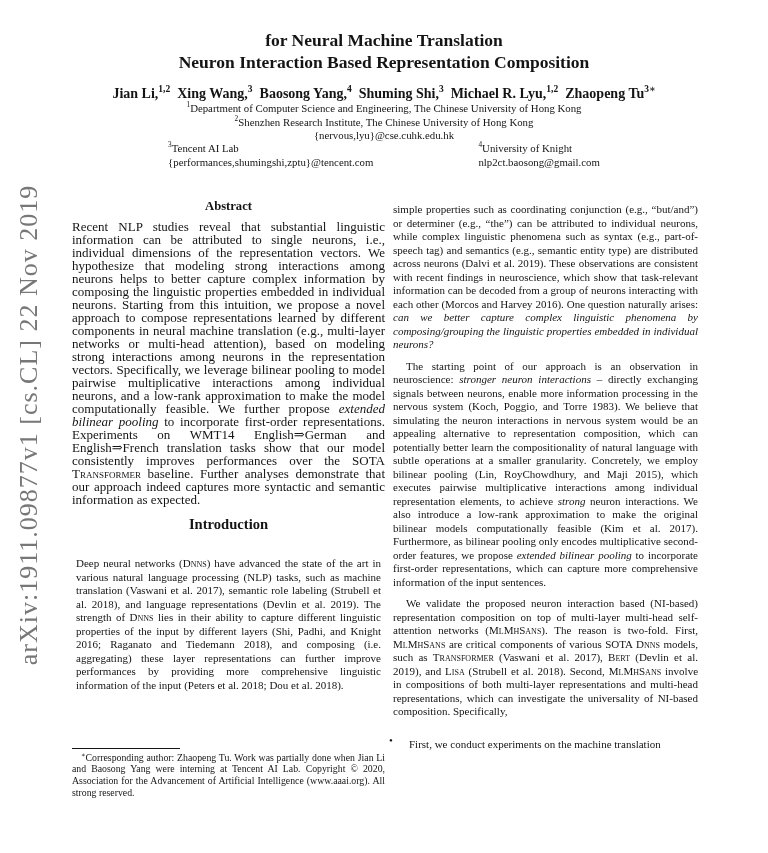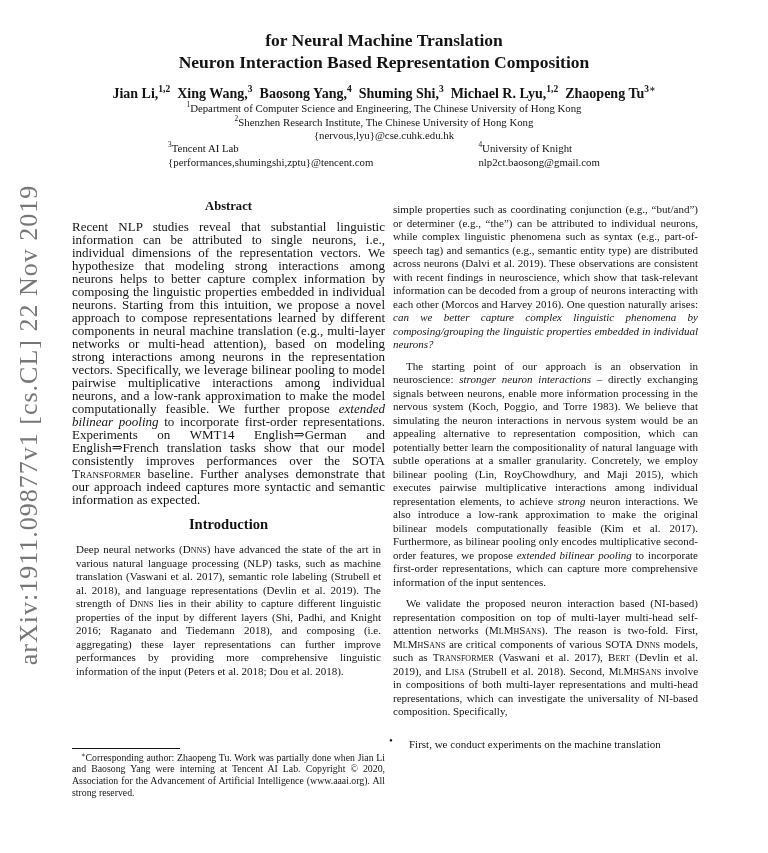--- a/index.html
+++ b/index.html
@@ -28,21 +28,21 @@
   .title { font-size:17.5px; font-weight:bold; line-height:1.25; }
   .authors { margin-top:11px; font-size:14px; font-weight:bold; line-height:1.25; }
   .affil { font-size:10.8px; line-height:1.24;font-family:Liberation Serif, serif; }
   .affil-cols { display:flex; justify-content:center; gap:105px; }
   .affil-col { text-align:left; }
   
   .cols { display:flex; gap:4px; margin:30px 0 0 72px; width:637px; }
   .col { width:313px; height:600px; display:flex; flex-direction:column; }
   .abstract-h { font-size:12.6px; font-weight:bold; text-align:center; margin:0 0 6px 0; }
   .abs { font-size:13px; line-height:13px; text-align:justify; margin:0; }
-  .intro-h { font-size:14.6px; font-weight:bold; text-align:center; margin:10px 0 6px 0; }
+  .intro-h { font-size:14.6px; font-weight:bold; text-align:center; margin:10px 0 20px 0; }
   .body { font-size:11px; line-height:13.5px; text-align:justify; margin:4px; }
   .indent { text-indent:13px; }
   .footnote { margin-top:auto; }
   .fn-rule { width:108px; height:0; border-top:1px solid #141414; margin-bottom:3px; }
   .fn { font-size:9.8px; line-height:11.9px; text-align:justify; margin:0; text-indent:9px; }
   .bullet { display:flex; margin-top:11px; }
   .marker { width:16px; flex:0 0 16px; font-size:11px; line-height:13.5px; }
   .bullet-text { flex:1; }
   
   .i  { font-style:italic; }

